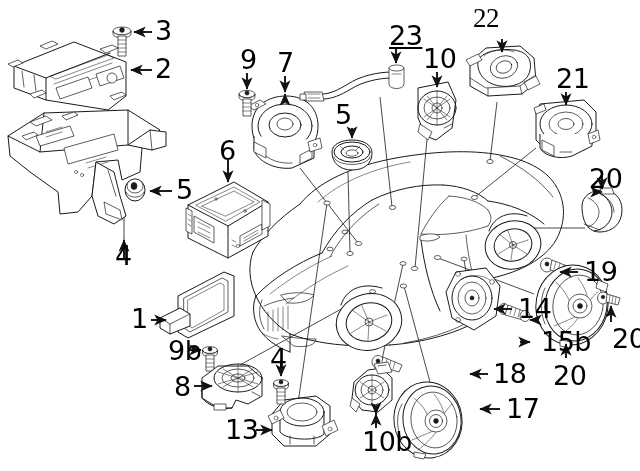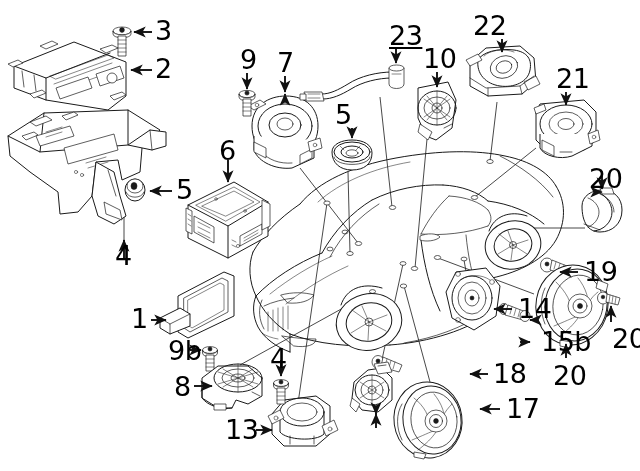--- a/index.html
+++ b/index.html
@@ -539,28 +539,29 @@
   <div class="callout" style="left:155px;top:55px;">2</div>
   <div class="callout" style="left:155px;top:17px;">3</div>
   <div class="callout" style="left:115px;top:242px;">4</div>
   <div class="callout" style="left:176px;top:176px;">5</div>
   <div class="callout" style="left:219px;top:137px;">6</div>
   <div class="callout" style="left:277px;top:49px;">7</div>
   <div class="callout" style="left:174px;top:373px;">8</div>
   <div class="callout" style="left:240px;top:46px;">9</div>
   <div class="callout" style="left:168px;top:337px;">9b</div>
   <div class="callout" style="left:423px;top:45px;">10</div>
+  <div class="callout" style="left:362px;top:428px;">10b</div>
   <div class="callout" style="left:589px;top:165px;">20</div>
   <div class="callout" style="left:335px;top:101px;">5</div>
   <div class="callout" style="left:225px;top:416px;">13</div>
   <div class="callout" style="left:518px;top:295px;">14</div>
   <div class="callout" style="left:270px;top:345px;">4</div>
   <div class="callout" style="left:541px;top:328px;">15b</div>
   <div class="callout" style="left:506px;top:395px;">17</div>
   <div class="callout" style="left:493px;top:360px;">18</div>
   <div class="callout" style="left:553px;top:362px;">20</div>
   <div class="callout" style="left:584px;top:258px;">19</div>
   <div class="callout" style="left:612px;top:325px;">20</div>
   <div class="callout" style="left:556px;top:65px;">21</div>
-  <div class="callout" style="left:473px;top:12px;">22</div>
+  <div class="callout" style="left:473px;top:5px;font-family:Liberation Serif, serif;">22</div>
   <div class="callout" style="left:389px;top:22px;text-decoration:underline;">23</div>
 
 </div>
 
 </body></html>

